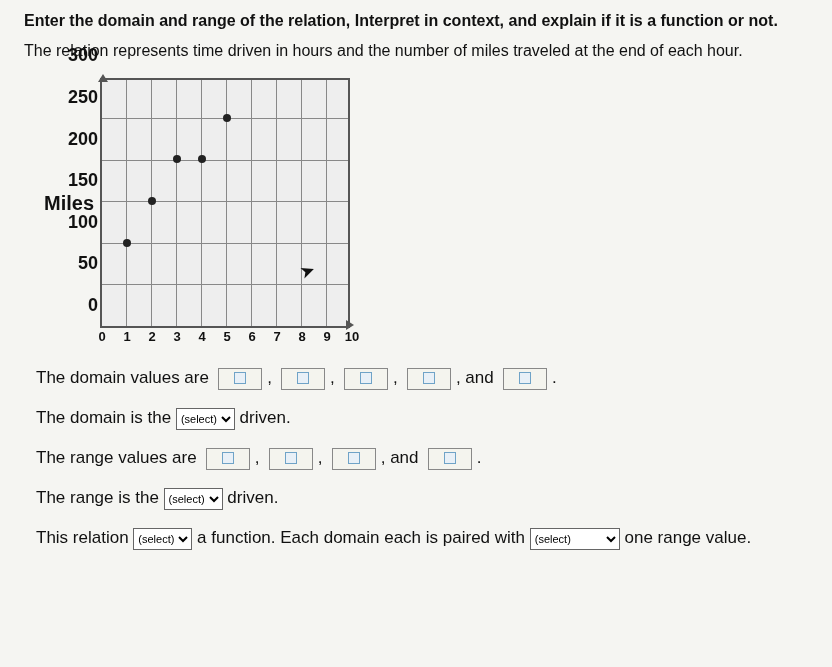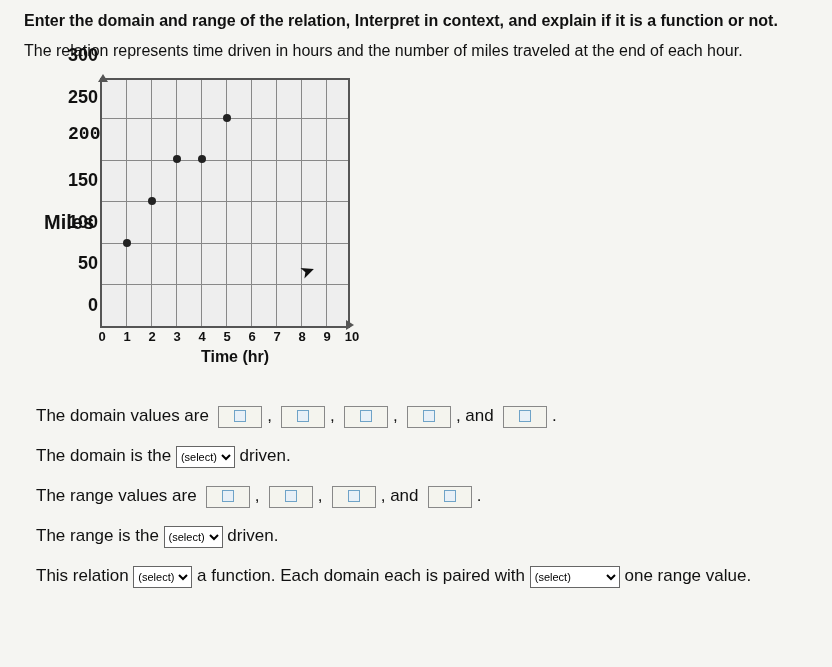--- a/index.html
+++ b/index.html
@@ -111,41 +111,40 @@
 <div class="chart-wrap">
   <div class="ylabel">Miles</div>
   <div class="chart-col">
     <div class="plot" id="plot">
       <div class="arrow-y"></div>
       <div class="arrow-x"></div>
     <div class="ytick" style="bottom: 0px;">0</div>
         <div class="ytick" style="bottom: 41.6667px;">50</div>
         <div class="ytick" style="bottom: 83.3333px;">100</div>
         <div class="ytick" style="bottom: 125px;">150</div>
-        <div class="ytick" style="bottom: 172px; font-family: Liberation Mono, monospace;">200</div>
+        <div class="ytick" style="bottom: 166px;">200</div>
         <div class="ytick" style="bottom: 208.333px; text-align: right;">250</div>
         <div class="ytick" style="bottom: 250px;">300</div>
         <div class="xtick" style="left: 0px;">0</div>
         <div class="xtick" style="left: 25px;">1</div>
         <div class="xtick" style="left: 50px;">2</div>
         <div class="xtick" style="left: 75px;">3</div>
         <div class="xtick" style="left: 100px;">4</div>
         <div class="xtick" style="left: 125px;">5</div>
         <div class="xtick" style="left: 150px;">6</div>
         <div class="xtick" style="left: 175px;">7</div>
         <div class="xtick" style="left: 200px;">8</div>
         <div class="xtick" style="left: 225px;">9</div>
         <div class="xtick" style="left: 250px;">10</div>
         <div class="pt" style="left: 25px; bottom: 83.3333px;"></div>
         <div class="pt" style="left: 50px; bottom: 125px;"></div>
         <div class="pt" style="left: 75px; bottom: 166.667px;"></div>
         <div class="pt" style="left: 100px; bottom: 166.667px;"></div>
         <div class="pt" style="left: 125px; bottom: 208.333px;"></div>
       </div>
-    <div class="xlabel">Time (hr)</div>
   </div>
   <div class="cursor" style="left:300px; top:260px;">➤</div>
 </div>
 
 <div class="line">
   <span>The domain values are</span>&nbsp;
   <span class="blank"><span class="sq"></span></span>
   <span>,</span>&nbsp;
   <span class="blank"><span class="sq"></span></span>
   <span>,</span>&nbsp;

